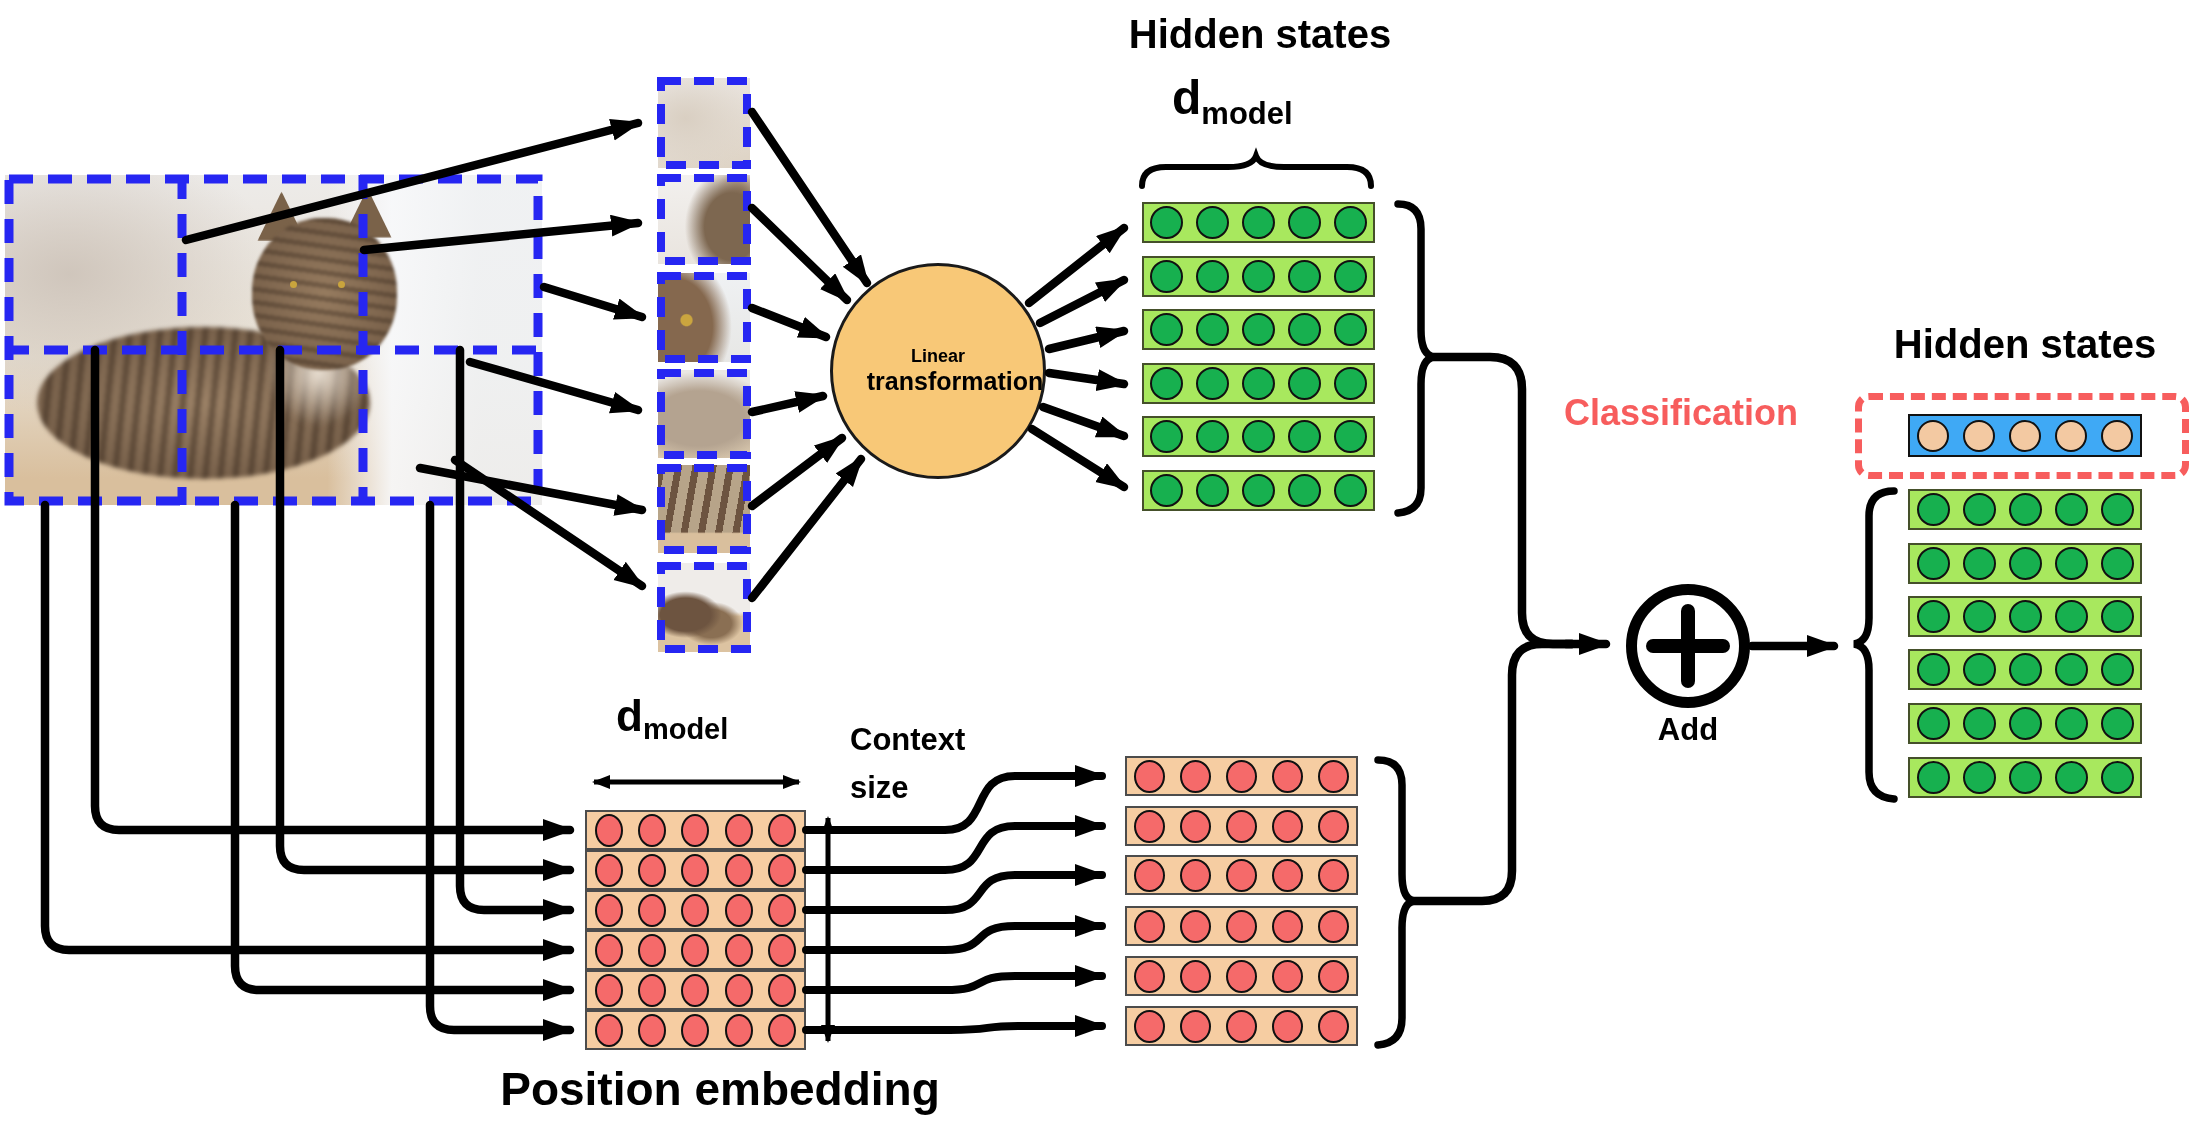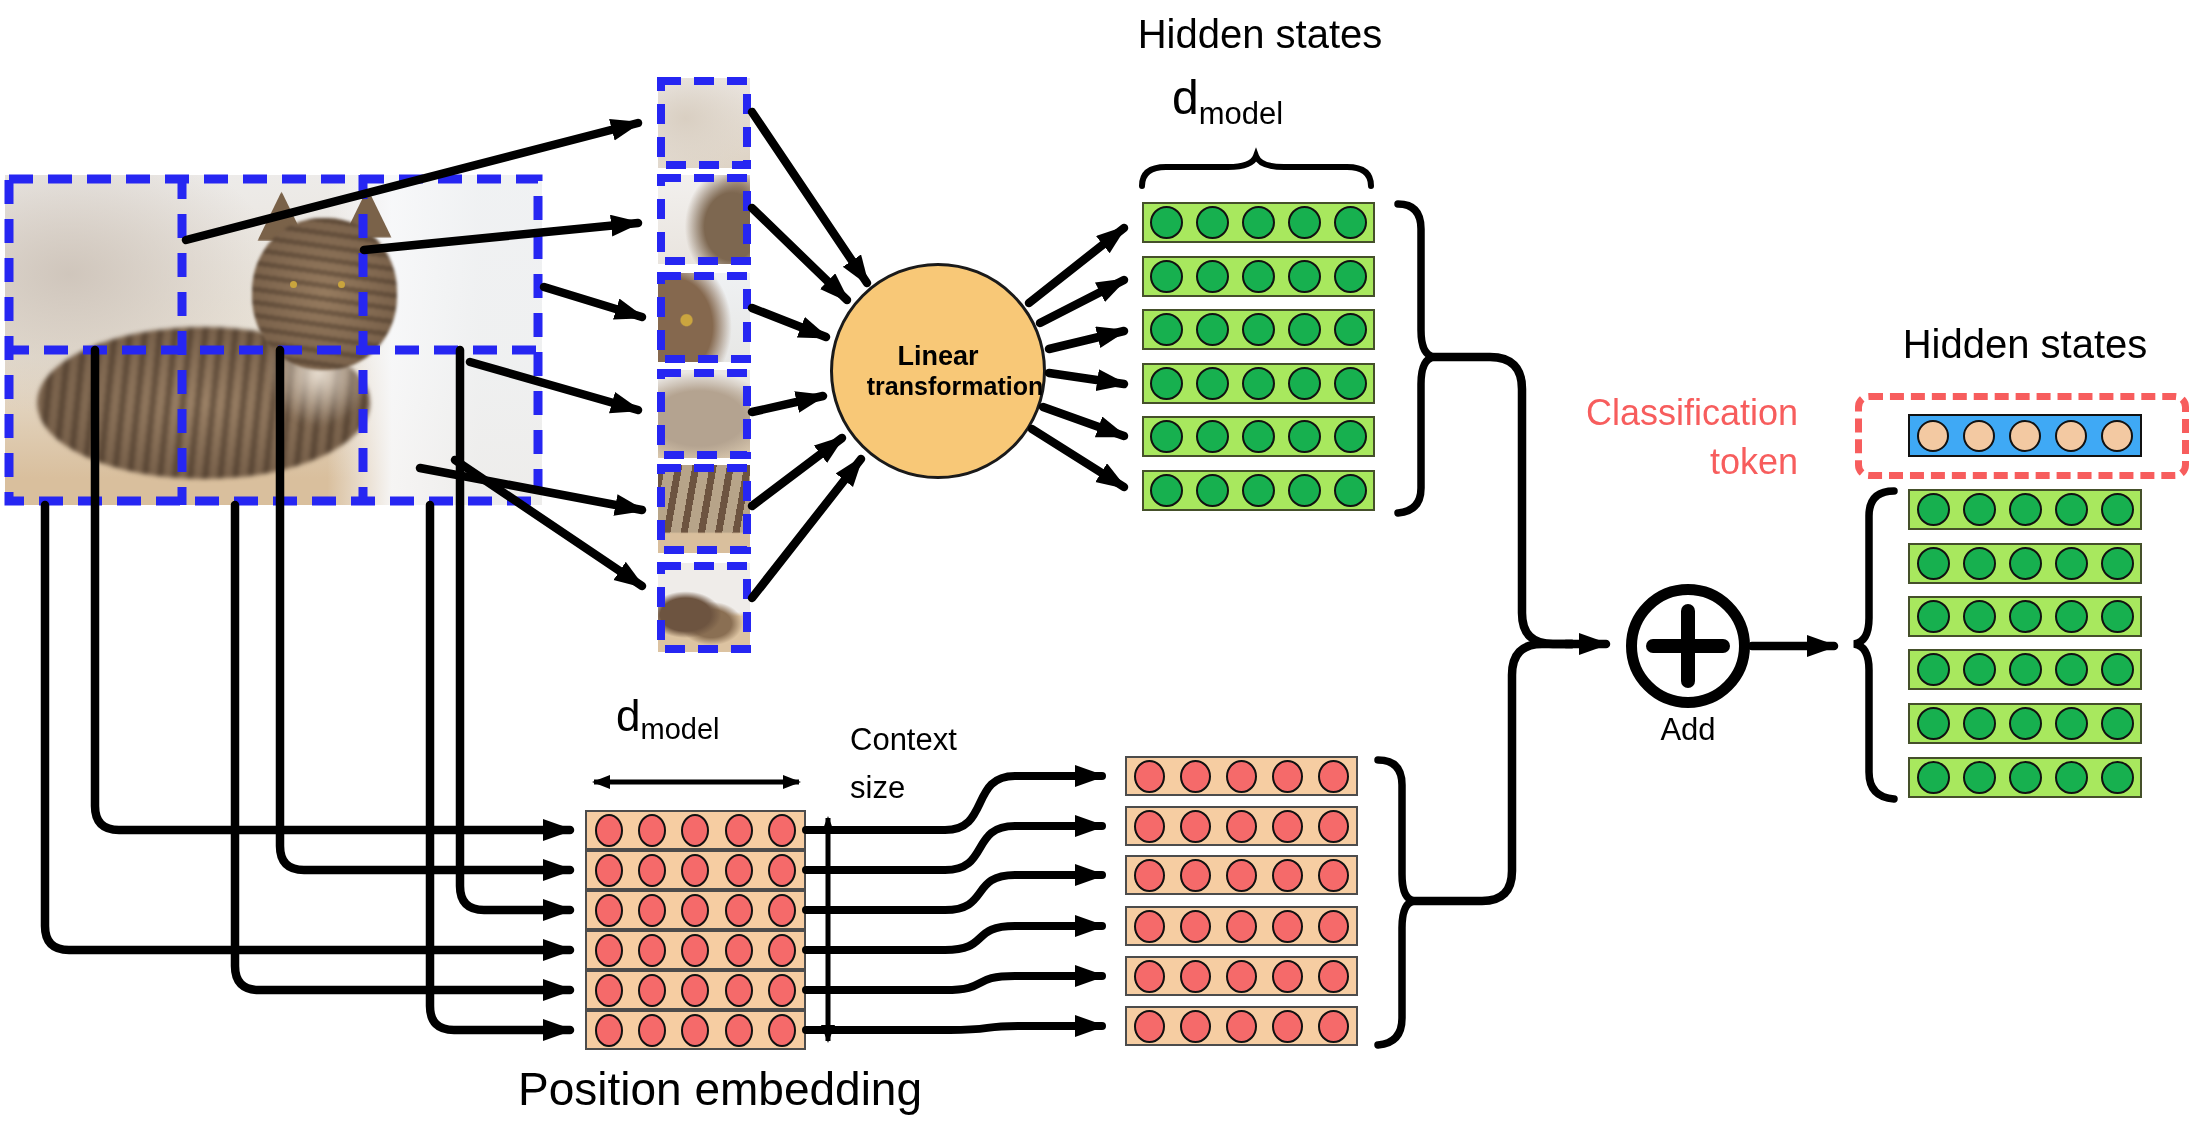--- a/index.html
+++ b/index.html
@@ -61,29 +61,29 @@
   .tdot{width:32px;height:32px;background:var(--c-token_dot);}
   #class-token-row{left:1908px;top:414px;width:234px;height:43px;
     background:var(--c-token_row_bg);border:2px solid #111;}
   #class-token-box{left:1855px;top:393px;width:334px;height:86px;box-sizing:border-box;
     border:7px dashed var(--c-accent_red);border-radius:14px;z-index:1;}
   
   #linear-circle{left:830px;top:263px;width:216px;height:216px;border-radius:50%;
     background:var(--c-transform_circle);border:3px solid #1a1a1a;box-sizing:border-box;
     display:flex;flex-direction:column;align-items:center;justify-content:center;
     z-index:1;text-align:center;font-weight:700;line-height:1.15;}
-  #linear-circle .l1{font-size:27px;}
+  #linear-circle .l1{font-size:18px;}
   #linear-circle .l2{font-size:25px;margin-left:34px;}
   #add-circle{left:1626px;top:584px;width:124px;height:124px;border-radius:50%;
     border:11px solid #000;box-sizing:border-box;background:#fff;z-index:1;}
   .plus-bar{position:absolute;background:#000;border-radius:8px;}
   #plus-h{left:9px;top:44px;width:84px;height:14px;}
   #plus-v{left:44px;top:9px;width:14px;height:84px;}
   
-  .txt{position:absolute;z-index:3;font-weight:400;}
+  .txt{position:absolute;z-index:3;font-weight:700;}
   #title-left{left:1095px;top:12px;width:330px;text-align:center;font-size:40px;}
   #title-right{left:1855px;top:322px;width:340px;text-align:center;font-size:40px;}
   .dmodel{display:flex;align-items:flex-start;}
   #dmodel-top{left:1172px;top:74px;}
   #dmodel-top .dm-d{font-size:48px;line-height:1;}
   #dmodel-top .dm-sub{font-size:31px;line-height:1;transform:translateY(24px);}
   #dmodel-bottom{left:616px;top:694px;}
   #dmodel-bottom .dm-d{font-size:44px;line-height:1;}
   #dmodel-bottom .dm-sub{font-size:29px;line-height:1;transform:translateY(21px);}
   #context-label{left:850px;top:716px;font-size:31px;line-height:1.55;}
@@ -152,21 +152,20 @@
   <div id="dmodel-bottom" class="txt dmodel">
     <span class="dm-d">d</span>
     <span class="dm-sub">model</span>
   </div>
   <div id="context-label" class="txt">
     <span style="display:block">Context</span>
     <span style="display:block">size</span>
   </div>
   <div id="position-embedding-label" class="txt">Position embedding</div>
   <div id="class-label-1" class="txt">Classification</div>
-  <div id="class-label-2" class="txt">token</div>
   <div id="add-label" class="txt">Add</div>
 
   <svg id="overlay" width="2193" height="1125" viewBox="0 0 2193 1125">
     <defs>
       <marker id="ah" markerUnits="userSpaceOnUse" markerWidth="34" markerHeight="24" refX="27" refY="11" orient="auto">
         <path d="M0,0 L31,11 L0,22 z"></path>
       </marker>
       <marker id="ahs" markerUnits="userSpaceOnUse" markerWidth="22" markerHeight="16" refX="16" refY="7" orient="auto-start-reverse">
         <path d="M0,0 L18,7 L0,14 z"></path>
       </marker>

